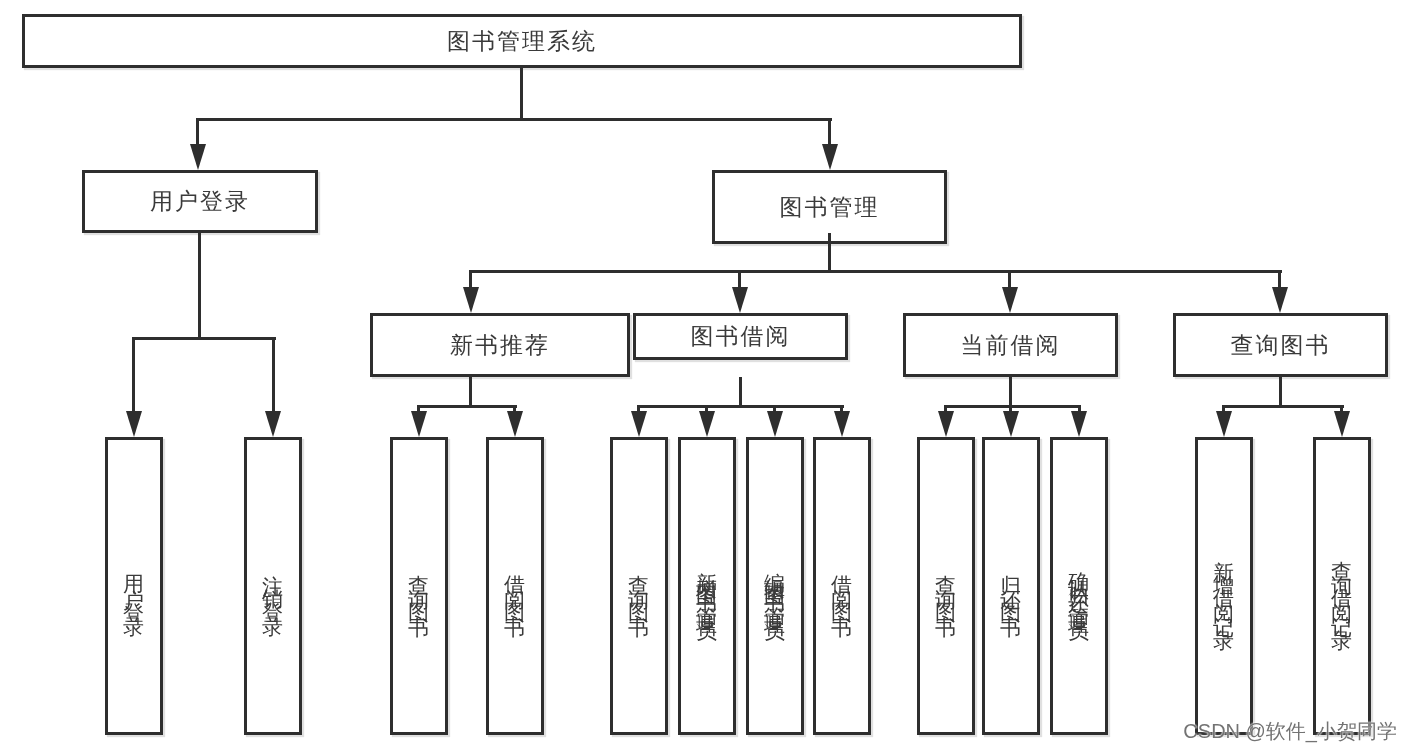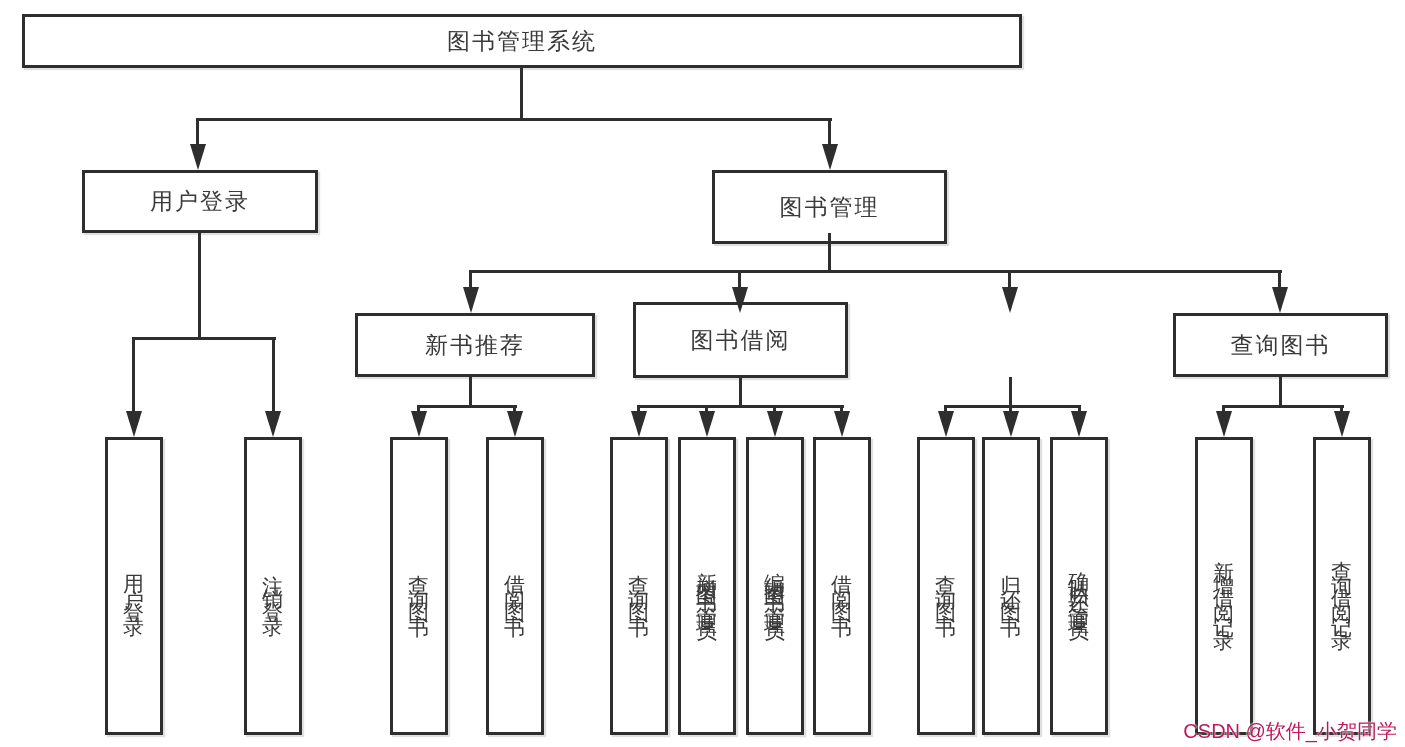--- a/index.html
+++ b/index.html
@@ -41,21 +41,21 @@
     width: 0; height: 0;
     border-left: 8px solid transparent;
     border-right: 8px solid transparent;
     border-top: 26px solid #2e2e2e;
   }
   .watermark {
     position: absolute;
     right: 8px;
     bottom: 2px;
     font-size: 20px;
-    color: #be185d;
+    color: #737373;
     text-shadow: 0 0 2px #ffffff, 0 0 2px #ffffff;
     white-space: nowrap;
     z-index: 5;
   }
 </style>
 </head>
 <body>
 
 <div class="canvas">
 
@@ -63,25 +63,28 @@
     <span class="hlabel">图书管理系统</span>
   </div>
 
   <div class="box" style="left:82px;top:170px;width:236px;height:63px">
     <span class="hlabel">用户登录</span>
   </div>
   <div class="box" style="left:712px;top:170px;width:235px;height:74px">
     <span class="hlabel">图书管理</span>
   </div>
 
-  <div class="box" style="left:355px;top:313px;width:240px;height:64px">
+  <div class="box" style="left:370px;top:313px;width:260px;height:64px">
     <span class="hlabel">新书推荐</span>
   </div>
-  <div class="box" style="left:633px;top:302px;width:215px;height:76px">
+  <div class="box" style="left:633px;top:313px;width:215px;height:47px">
     <span class="hlabel">图书借阅</span>
+  </div>
+  <div class="box" style="left:903px;top:313px;width:215px;height:64px">
+    <span class="hlabel">当前借阅</span>
   </div>
   <div class="box" style="left:1173px;top:313px;width:215px;height:64px">
     <span class="hlabel">查询图书</span>
   </div>
 
   <div class="box v" style="left:105px">
     <span class="vtext" style="letter-spacing: 14px;">用户登录</span>
   </div>
   <div class="box v" style="left:244px">
     <span class="vtext" style="letter-spacing: 14px;">注销登录</span>

